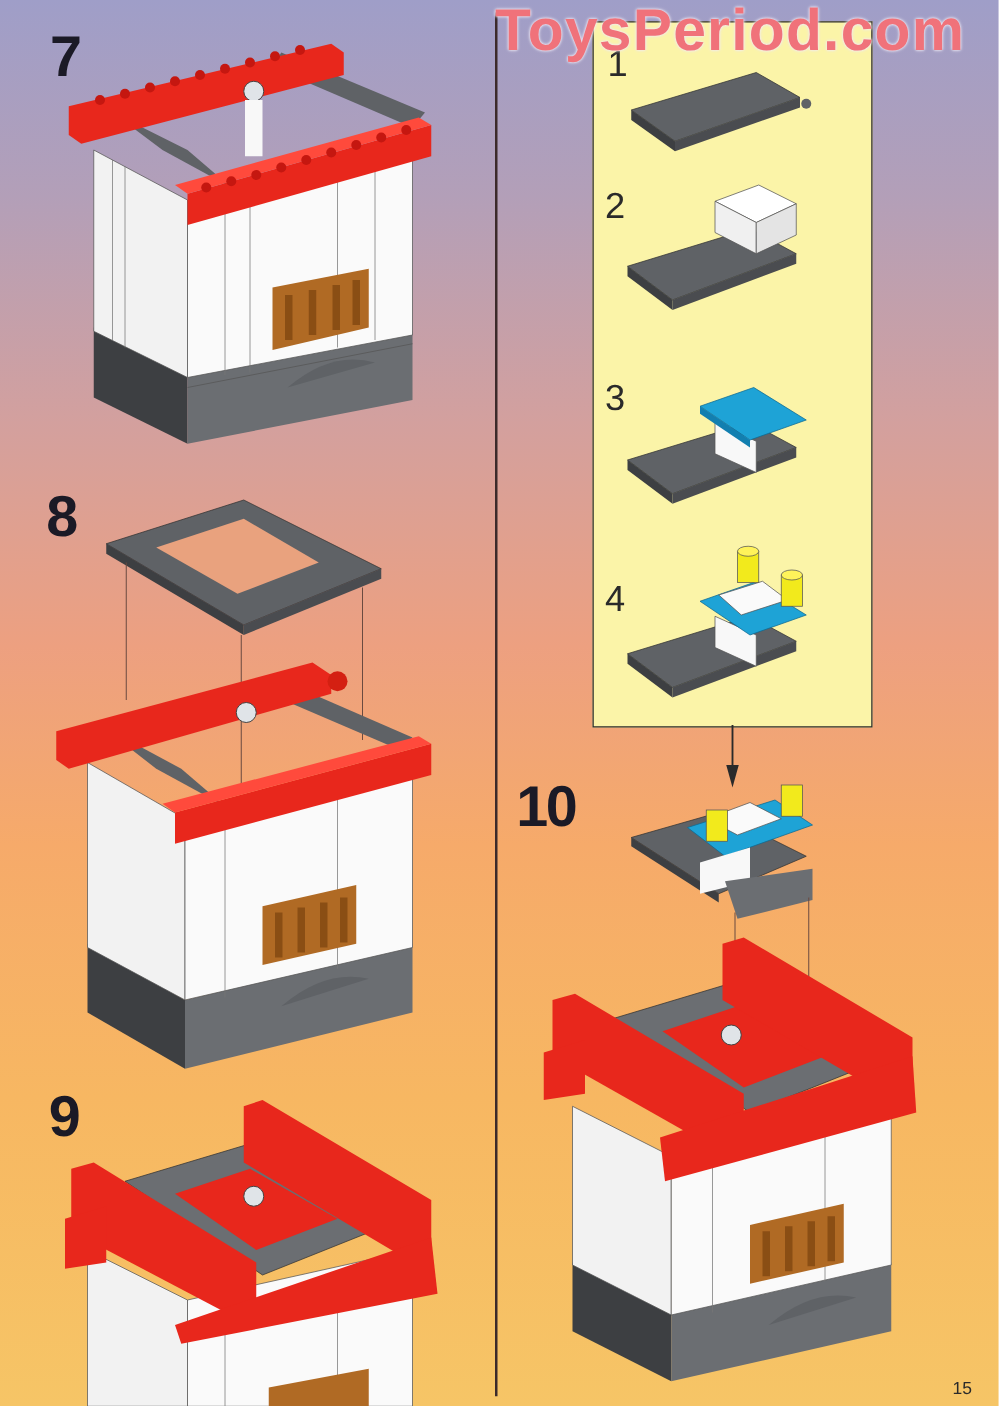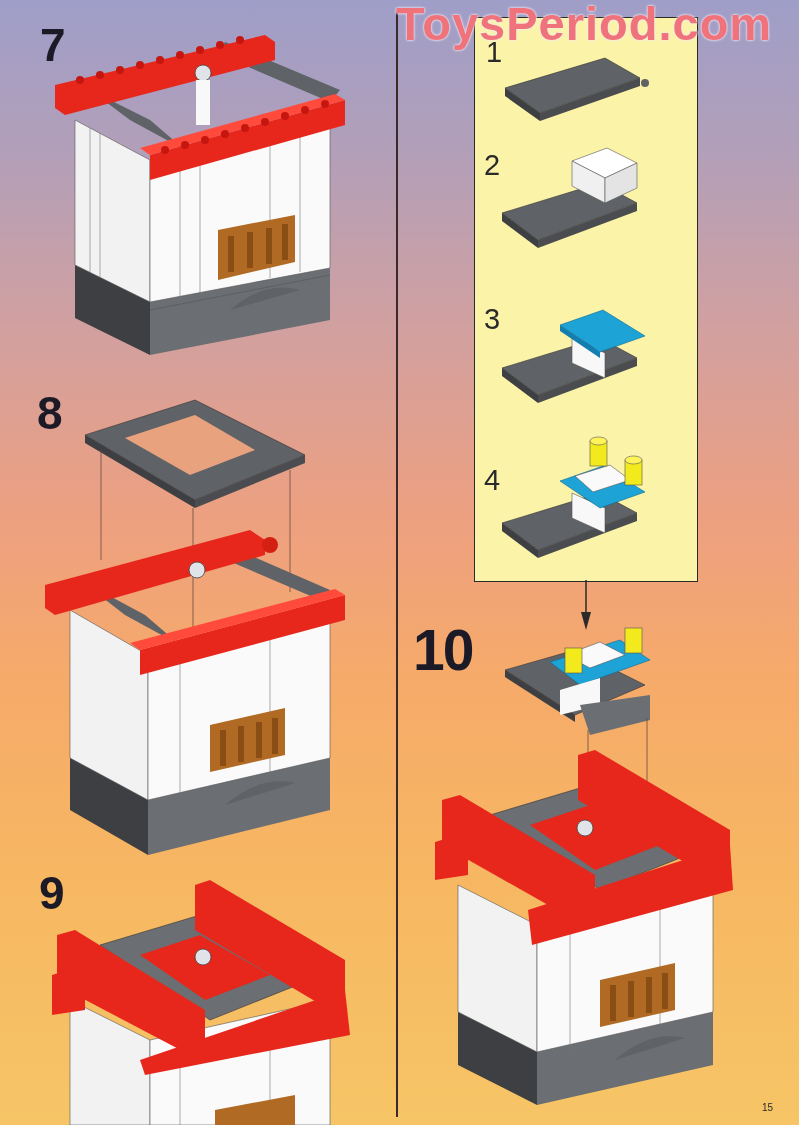--- a/index.html
+++ b/index.html
@@ -7,21 +7,21 @@
     font-family:"Liberation Sans", sans-serif; }
   .page { position:absolute; left:0; top:0; width:799px; height:1125px;
     background: linear-gradient(180deg, #9f9ec8 0%, #b39fb8 14%, #d3a09e 30%, #eda080 46%, #f6aa6a 60%, #f7b762 78%, #f6c566 100%); }
   .divider { position:absolute; left:396px; top:10px; width:2px; height:1107px; background:#3c2a2a; }
   .watermark { position:absolute; left:396px; top:-4px; font-size:47px; font-weight:bold; letter-spacing:1px;
     color:#f0727a; text-shadow: 0 0 3px #e8e0f0, 0 0 2px #fff; z-index:20; }
   .step-num { position:absolute; font-weight:bold; color:#1b1a26; line-height:1; }
   .substep-panel { position:absolute; left:474px; top:17px; width:222px; height:563px;
     background:#fbf4a8; border:1px solid #2a2a2a; }
   .substep-num { position:absolute; font-size:29px; color:#2a2a2a; line-height:1; }
-  .page-number { position:absolute; left:762px; top:1102px; font-size:10px; color:#2a2a2a; }
+  .page-number { position:absolute; left:762px; top:1102px; font-size:14px; color:#2a2a2a; }
   svg { position:absolute; overflow:visible; }
 </style>
 </head>
 <body>
 
 <div class="page">
 
   <div class="watermark">ToysPeriod.com</div>
   <div class="divider"></div>
 
@@ -177,21 +177,21 @@
       <rect x="150" y="442" width="17" height="25" fill="#f2ea1c" stroke="#555" stroke-width="0.6"></rect>
       <ellipse cx="158.5" cy="442" rx="8.5" ry="4" fill="#fff35a" stroke="#555" stroke-width="0.6"></ellipse>
     </svg>
   </div>
 
   <svg style="left:580px;top:580px" width="12" height="52" viewBox="0 0 12 52">
     <line x1="6" y1="0" x2="6" y2="40" stroke="#2a2a2a" stroke-width="1.5"></line>
     <polygon points="1,32 11,32 6,50" fill="#2a2a2a"></polygon>
   </svg>
 
-  <div class="step-num" style="left:413px; top:622px; font-size:57px; letter-spacing:-2px;">10</div>
+  <div class="step-num" style="left:413px; top:622px; font-size:46px; letter-spacing:-2px;">10</div>
   <svg style="left:400px;top:600px" width="400" height="525" viewBox="0 0 400 525">
 
     <polygon points="105,70 175,50 245,85 175,115" fill="#5f6266" stroke="#333" stroke-width="0.6"></polygon>
     <polygon points="105,70 175,115 175,122 105,77" fill="#3d3f42"></polygon>
     <polygon points="150,62 220,40 250,60 180,85" fill="#1ea3d6" stroke="#0d6a92" stroke-width="0.6"></polygon>
     <polygon points="160,90 200,78 200,105 160,115" fill="#f8f8f8"></polygon>
     <polygon points="165,55 200,42 225,55 190,68" fill="#fafafa" stroke="#555" stroke-width="0.6"></polygon>
     <rect x="165" y="48" width="17" height="25" fill="#f2ea1c" stroke="#555" stroke-width="0.6"></rect>
     <rect x="225" y="28" width="17" height="25" fill="#f2ea1c" stroke="#555" stroke-width="0.6"></rect>
     <polygon points="180,105 250,95 250,120 190,135" fill="#6b6e72"></polygon>

